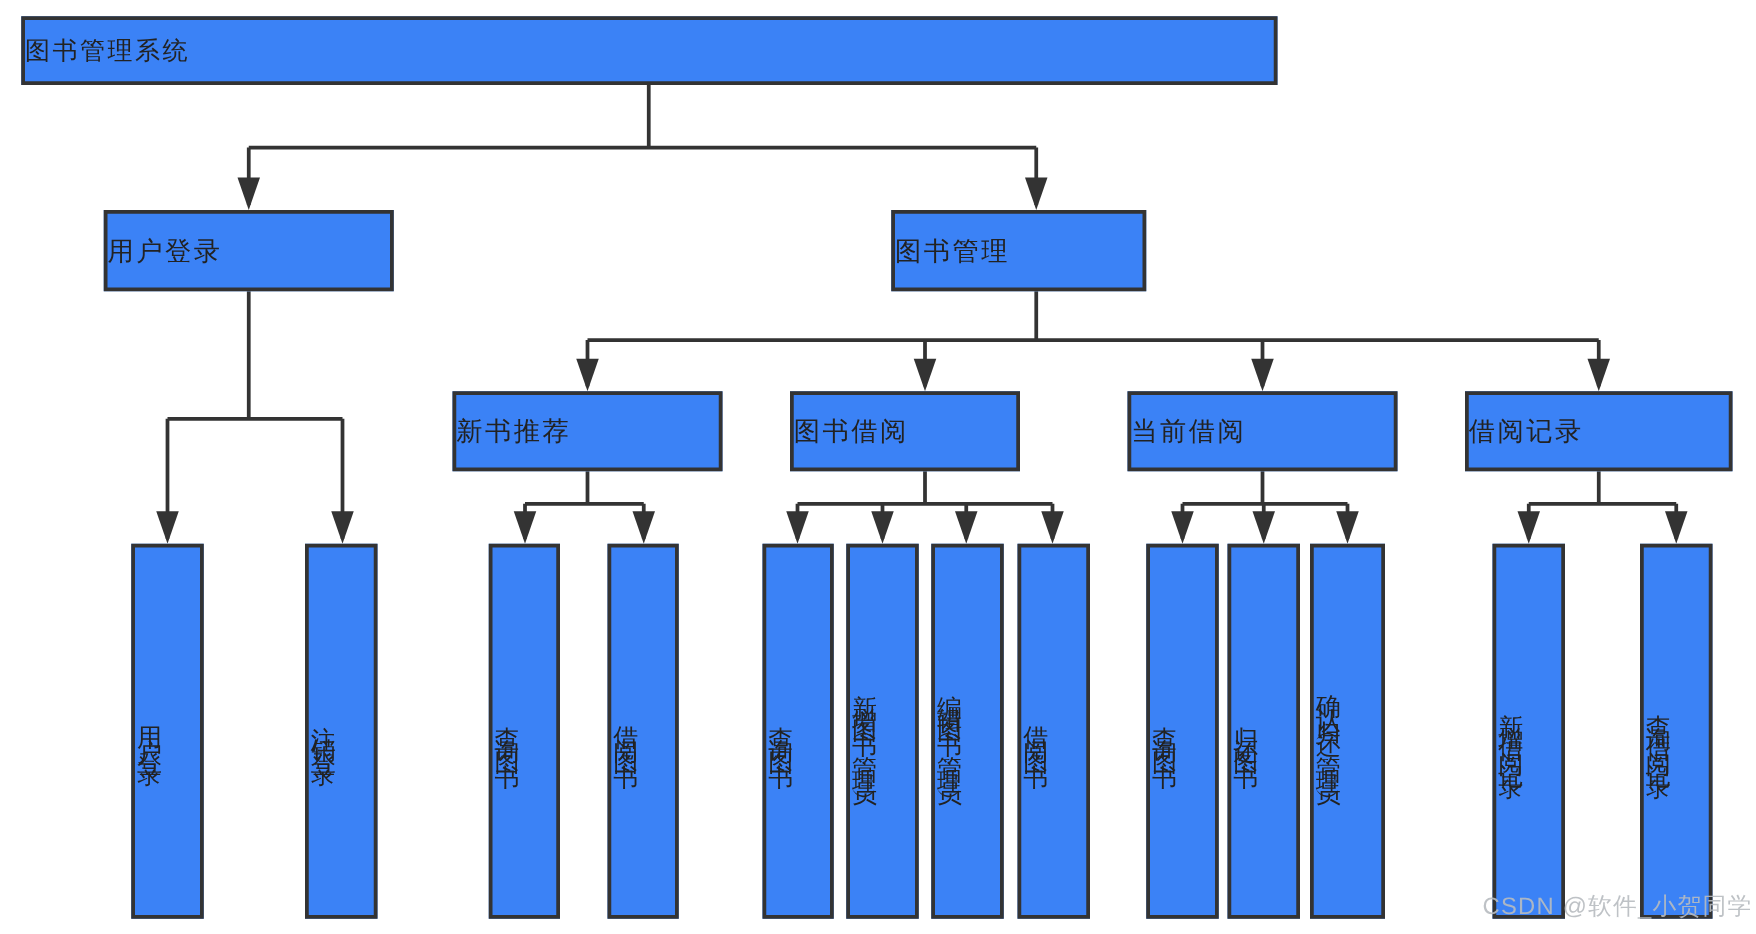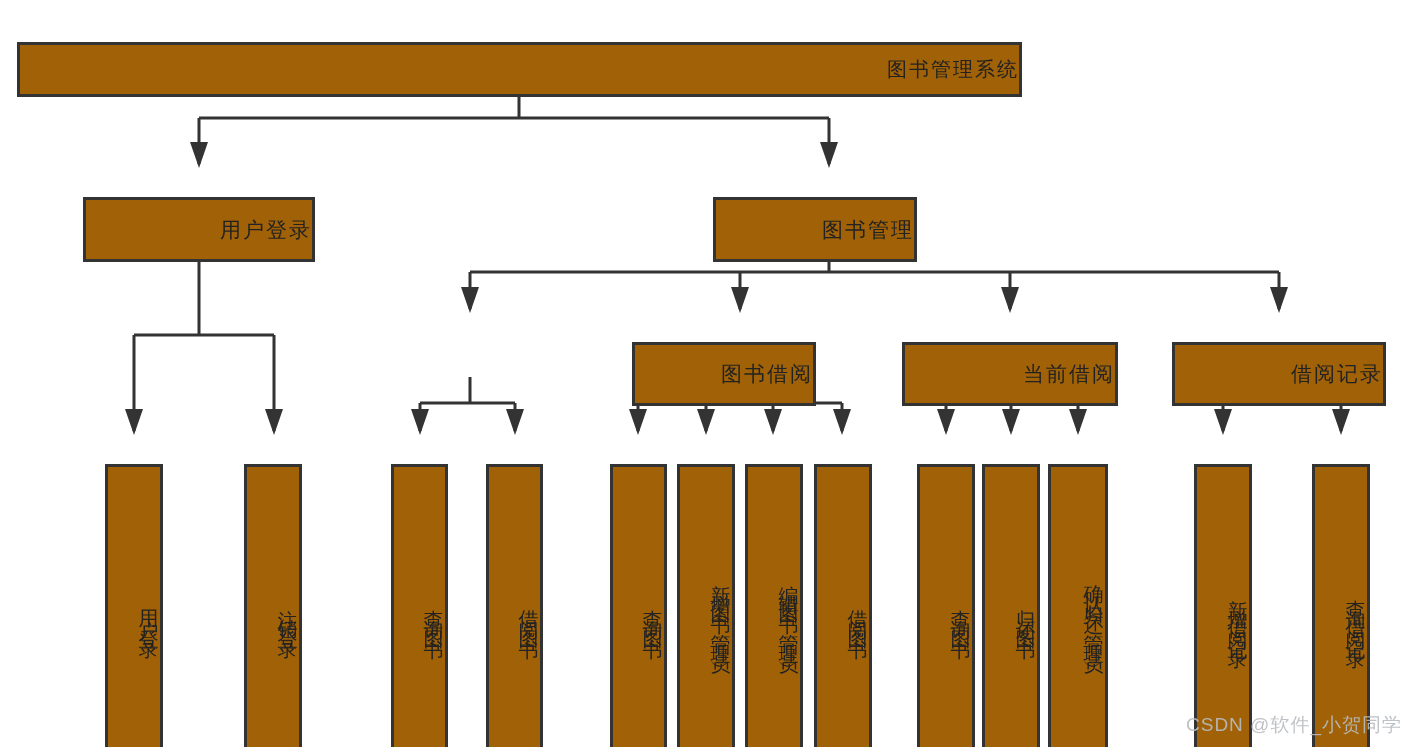--- a/index.html
+++ b/index.html
@@ -13,26 +13,25 @@
     width:1405px;height:747px;
     background:var(--bg-color);
     font-family:"Liberation Sans","DejaVu Sans",sans-serif;
     overflow:hidden;
   }
   .canvas{position:relative;width:1405px;height:747px;}
   .connectors{position:absolute;left:0;top:0;width:1405px;height:747px;color:var(--line-color);z-index:1;}
   .node{
     position:absolute;
     box-sizing:border-box;
-    background:#a16207;
+    background:#3b82f6;
     border:3px solid var(--line-color);
-    display:flex;align-items:center;justify-content:flex-end;
+    display:flex;align-items:center;justify-content:flex-start;
     color:var(--text-color);
     z-index:2;
-    margin-top:29px;
   }
   .h-node span{
     font-size:21px;letter-spacing:2px;white-space:nowrap;
   }
   .root-node span{font-size:20px;letter-spacing:2px;}
   .v-node span{
     writing-mode:vertical-rl;
     text-orientation:mixed;
     font-size:20px;
     letter-spacing:10px;
@@ -115,20 +114,23 @@
     <span>图书管理系统</span>
   </div>
 
   <div class="node h-node" style="left:83px;top:168px;width:232px;height:65px;">
     <span>用户登录</span>
   </div>
   <div class="node h-node" style="left:713px;top:168px;width:204px;height:65px;">
     <span>图书管理</span>
   </div>
 
+  <div class="node h-node" style="left:362px;top:313px;width:216px;height:64px;">
+    <span>新书推荐</span>
+  </div>
   <div class="node h-node" style="left:632px;top:313px;width:184px;height:64px;">
     <span>图书借阅</span>
   </div>
   <div class="node h-node" style="left:902px;top:313px;width:216px;height:64px;">
     <span>当前借阅</span>
   </div>
   <div class="node h-node" style="left:1172px;top:313px;width:214px;height:64px;">
     <span>借阅记录</span>
   </div>
 

